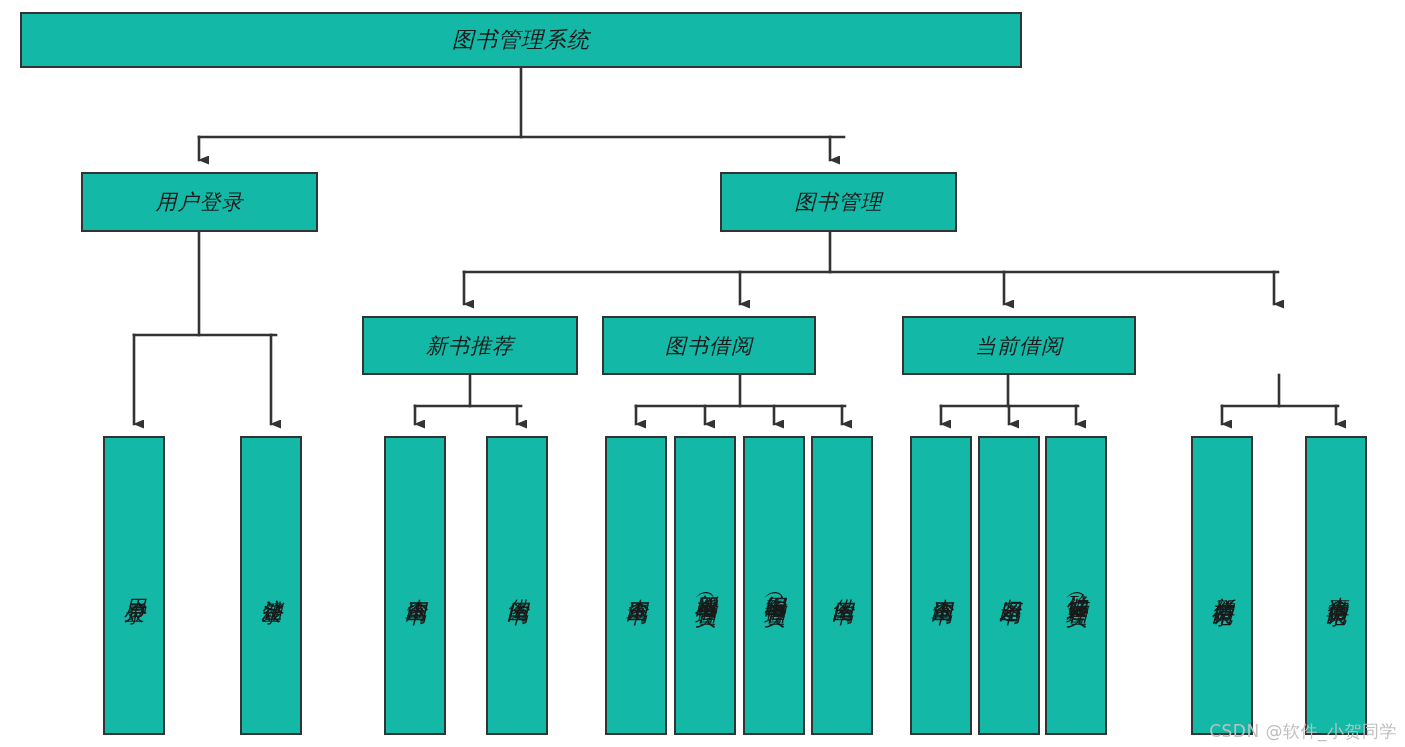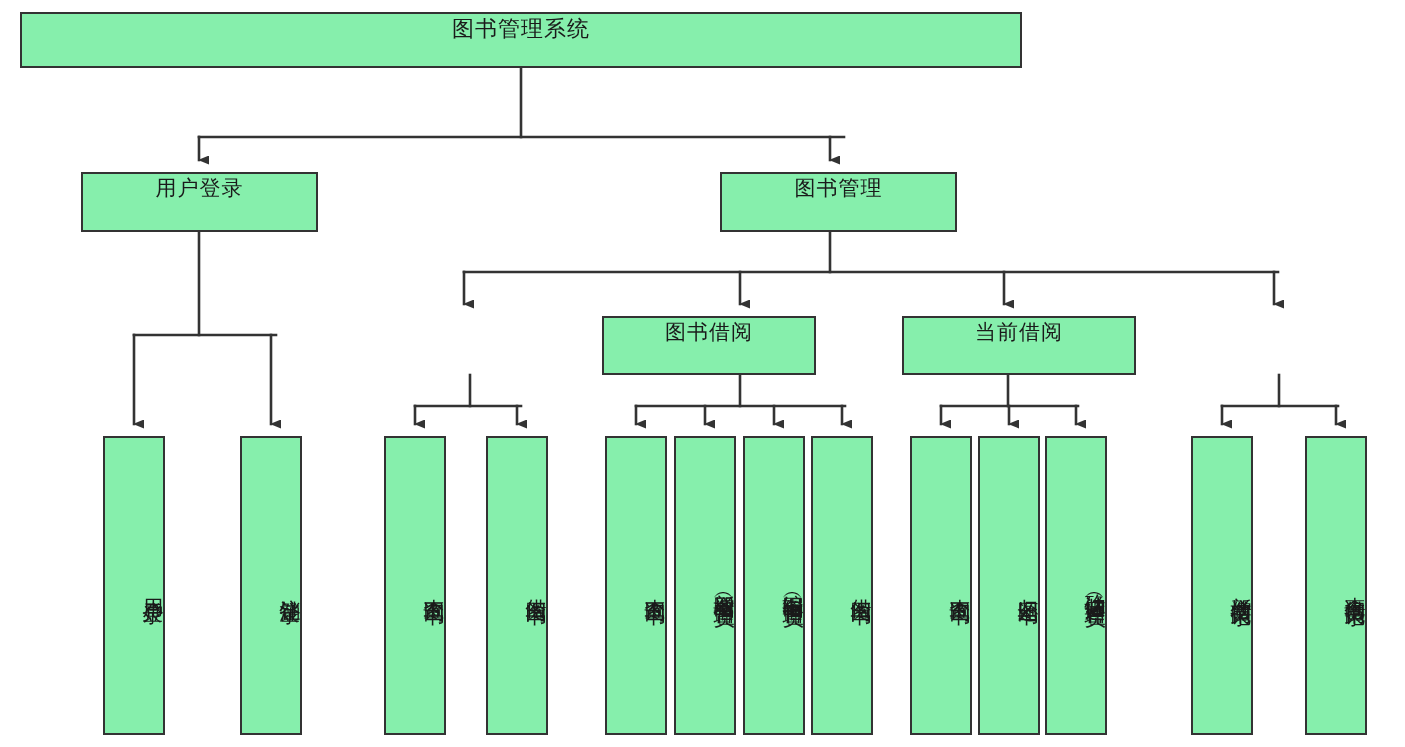--- a/index.html
+++ b/index.html
@@ -23,25 +23,26 @@
     left: 0;
     top: 0;
     width: 1405px;
     height: 747px;
     pointer-events: none;
   }
   .node {
     position: absolute;
     box-sizing: border-box;
     border: 2.5px solid #333333;
-    background: #86efac;
+    background: #14b8a6;
     display: flex;
-    align-items: flex-start;
+    align-items: center;
     justify-content: center;
     color: #1a1a1a;
+    font-style: italic;
   }
   .node.horiz {
     font-size: 21px;
     letter-spacing: 1px;
   }
   .node.vert {
     writing-mode: vertical-rl;
     text-orientation: upright;
     font-size: 21px;
     letter-spacing: 2px;
@@ -127,20 +128,23 @@
   </div>
 
   <div class="node horiz" style="left:81px; top:172px; width:237px; height:60px;">
     <span class="label">用户登录</span>
   </div>
 
   <div class="node horiz" style="left:720px; top:172px; width:237px; height:60px;">
     <span class="label">图书管理</span>
   </div>
 
+  <div class="node horiz" style="left:362px; top:316px; width:216px; height:59px;">
+    <span class="label">新书推荐</span>
+  </div>
 
   <div class="node horiz" style="left:602px; top:316px; width:214px; height:59px;">
     <span class="label">图书借阅</span>
   </div>
 
   <div class="node horiz" style="left:902px; top:316px; width:234px; height:59px;">
     <span class="label">当前借阅</span>
   </div>
 
 
@@ -181,14 +185,15 @@
     <span class="label">确认归还（管理员）</span>
   </div>
 
   <div class="node vert" style="left:1191px; top:436px; width:62px; height:299px;">
     <span class="label">新增借阅记录</span>
   </div>
   <div class="node vert" style="left:1305px; top:436px; width:62px; height:299px;">
     <span class="label">查询借阅记录</span>
   </div>
 
+  <div id="watermark">CSDN @软件_小贺同学</div>
 
 </div>
 
 </body></html>

